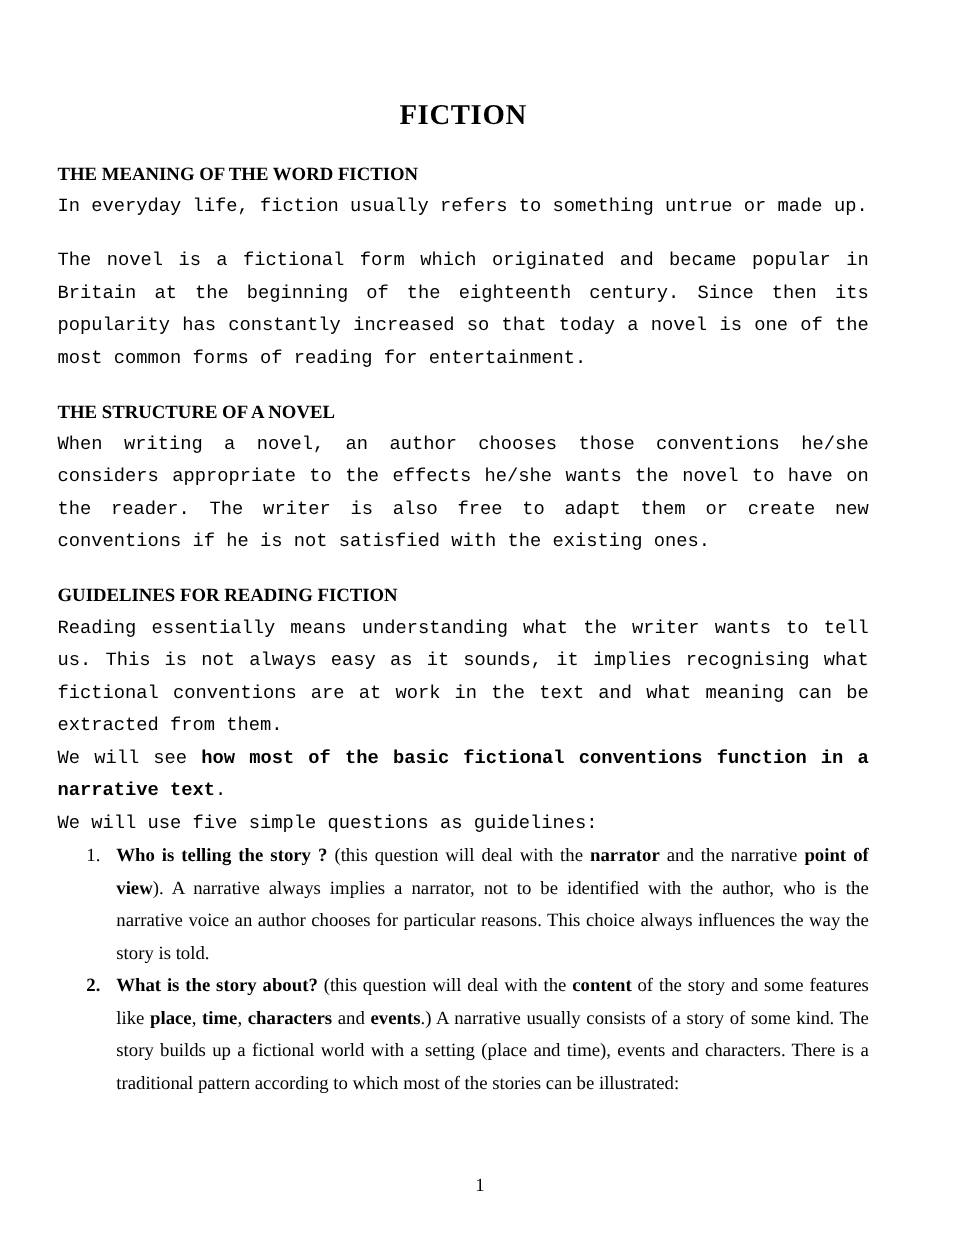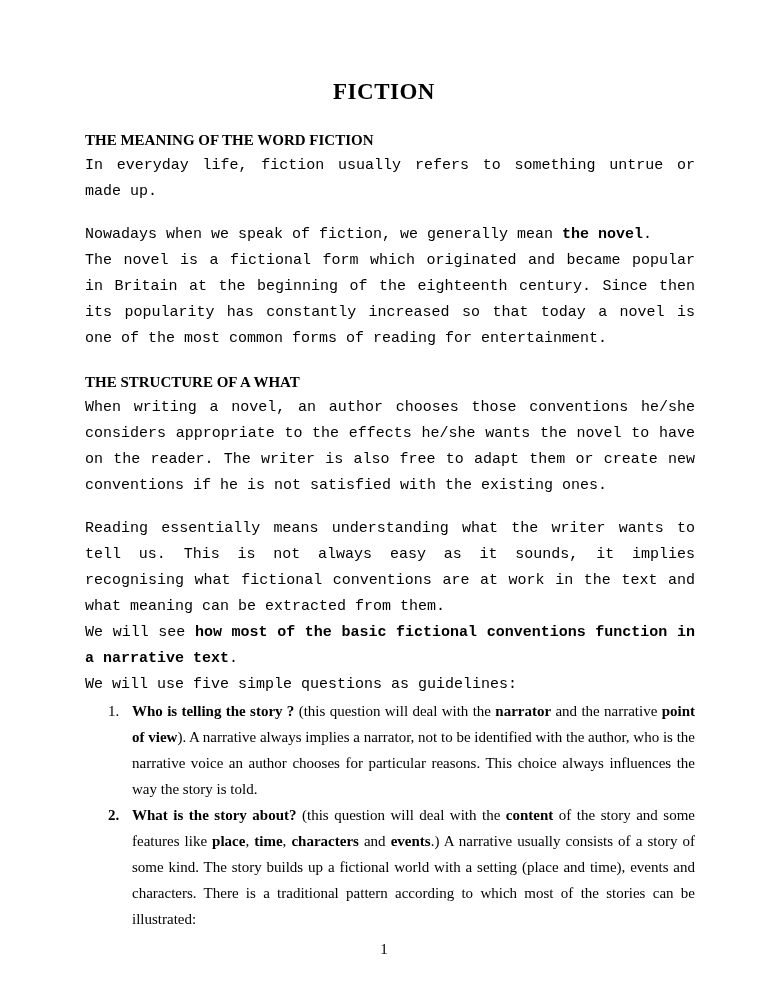--- a/index.html
+++ b/index.html
@@ -11,34 +11,34 @@
     position: relative;
     width: 768px;
     height: 994px;
     background: #ffffff;
     color: #000000;
     font-family: "Liberation Serif", "DejaVu Serif", serif;
     overflow: hidden;
     margin: 0 auto;
   }
   .content {
-    padding: 78px 73px 0 73px;
+    padding: 78px 73px 0 46px;
     font-size: 15px;
     line-height: 26px;
   }
   .title {
     margin: 0 0 20px 0;
     text-align: center;
     font-size: 23px;
     line-height: 1.25;
     font-weight: bold;
     letter-spacing: 0.5px;
   }
   .sec {
-    margin: 17px 0 0 12px;
+    margin: 17px 0 0 0;
   }
   .heading {
     margin: 0;
     font-size: 15px;
     line-height: 26px;
     font-weight: bold;
   }
   .para {
     margin: 0;
     text-align: justify;
@@ -71,30 +71,30 @@
   <div class="content">
 
     <h1 class="title">FICTION</h1>
 
     <section class="sec">
       <h2 class="heading">THE MEANING OF THE WORD FICTION</h2>
       <p class="para"><span>In everyday life, fiction usually refers to something untrue or made up.</span></p>
     </section>
 
     <section class="sec">
-      <p class="para"><span>Nowadays when we speak of fiction, we generally mean </span><b>the novel</b><span>.</span></p>
       <p class="para"><span>The novel is a fictional form which originated and became popular in Britain at the beginning of the eighteenth century. Since then its popularity has constantly increased so that today a novel is one of the most common forms of  reading for entertainment.</span></p>
     </section>
 
     <section class="sec">
-      <h2 class="heading">THE STRUCTURE OF A WHAT</h2>
+      <h2 class="heading">THE STRUCTURE OF A NOVEL</h2>
       <p class="para"><span>When writing a novel, an author chooses those conventions he/she considers appropriate to the effects he/she wants the novel to have on the reader. The writer is also free to adapt them or create new conventions if he is not satisfied with the existing ones.</span></p>
     </section>
 
     <section class="sec">
+      <h2 class="heading">GUIDELINES FOR READING FICTION</h2>
       <p class="para"><span>Reading essentially means understanding what the writer wants to tell us. This is not always easy as it sounds, it implies recognising what fictional conventions are at work in the text and what meaning can be extracted from them.</span></p>
       <p class="para"><span>We will see </span><b>how most of the basic fictional conventions function in a narrative text</b><span>.</span></p>
       <p class="para"><span>We will use five simple questions as guidelines:</span></p>
 
       <div class="list-item">
         <span class="list-num"><span>1.</span></span>
         <span class="list-text"><b>Who is telling the story ?</b><span> (this question will deal with the </span><b>narrator</b><span> and the narrative </span><b>point of view</b><span>). A narrative always implies a narrator, not to be identified with the author, who is the narrative voice an author chooses for particular reasons. This choice always influences the way the story is told.</span></span>
       </div>
 
       <div class="list-item">

